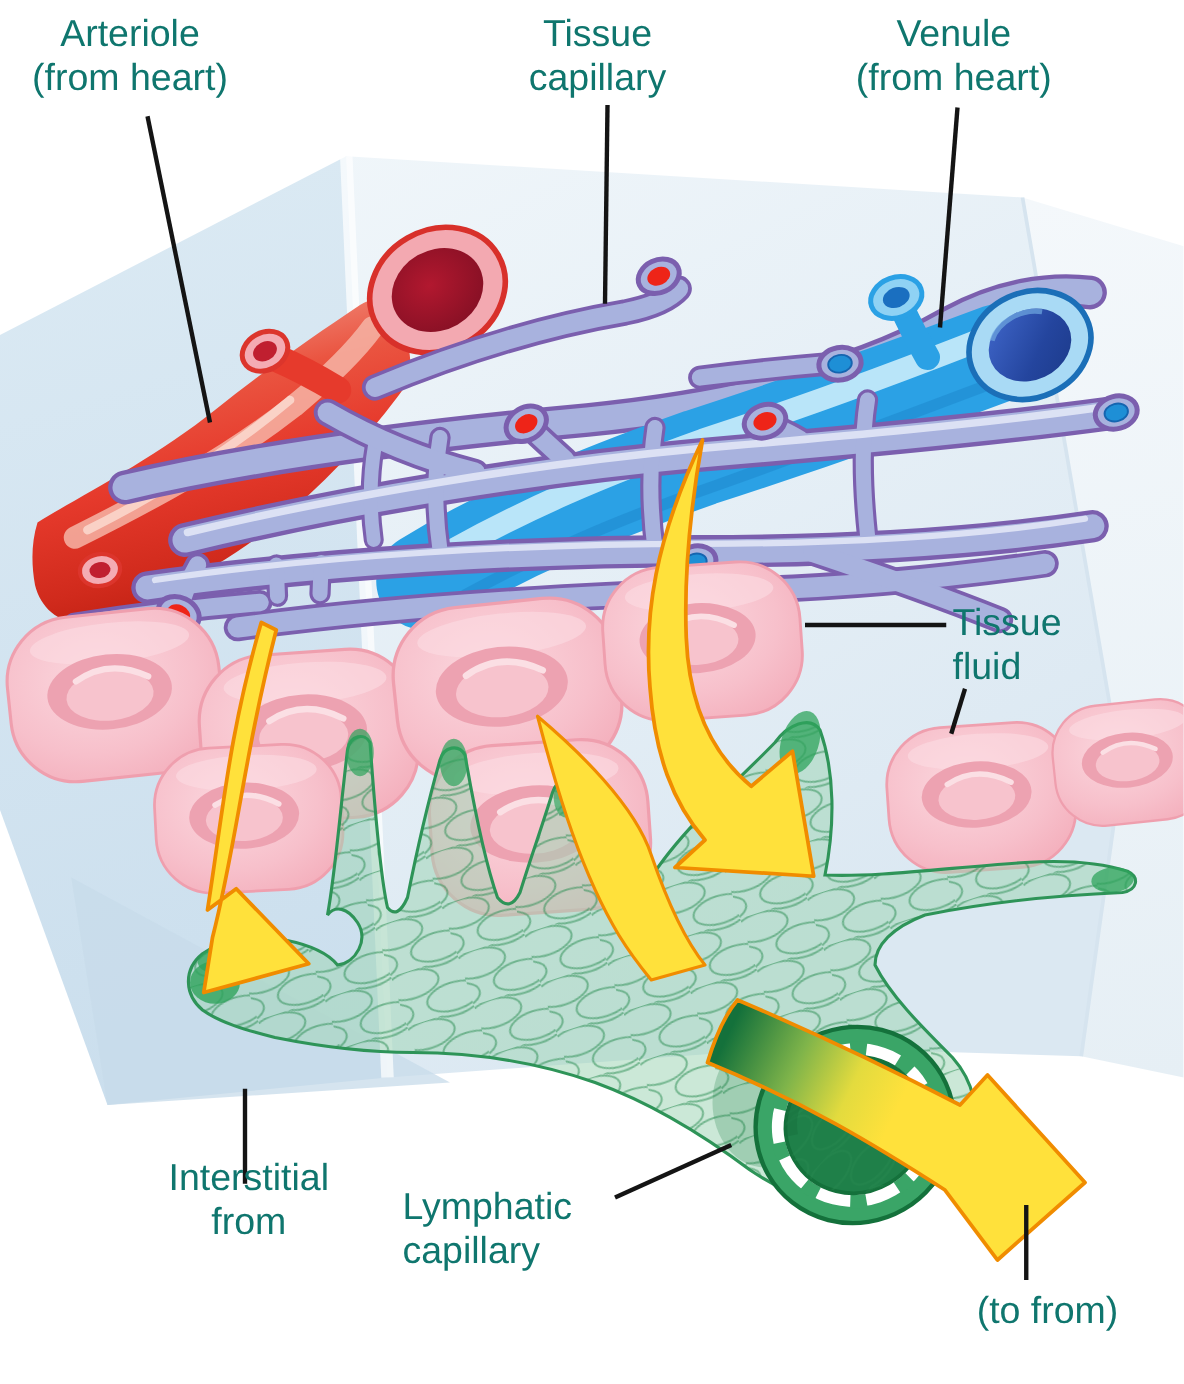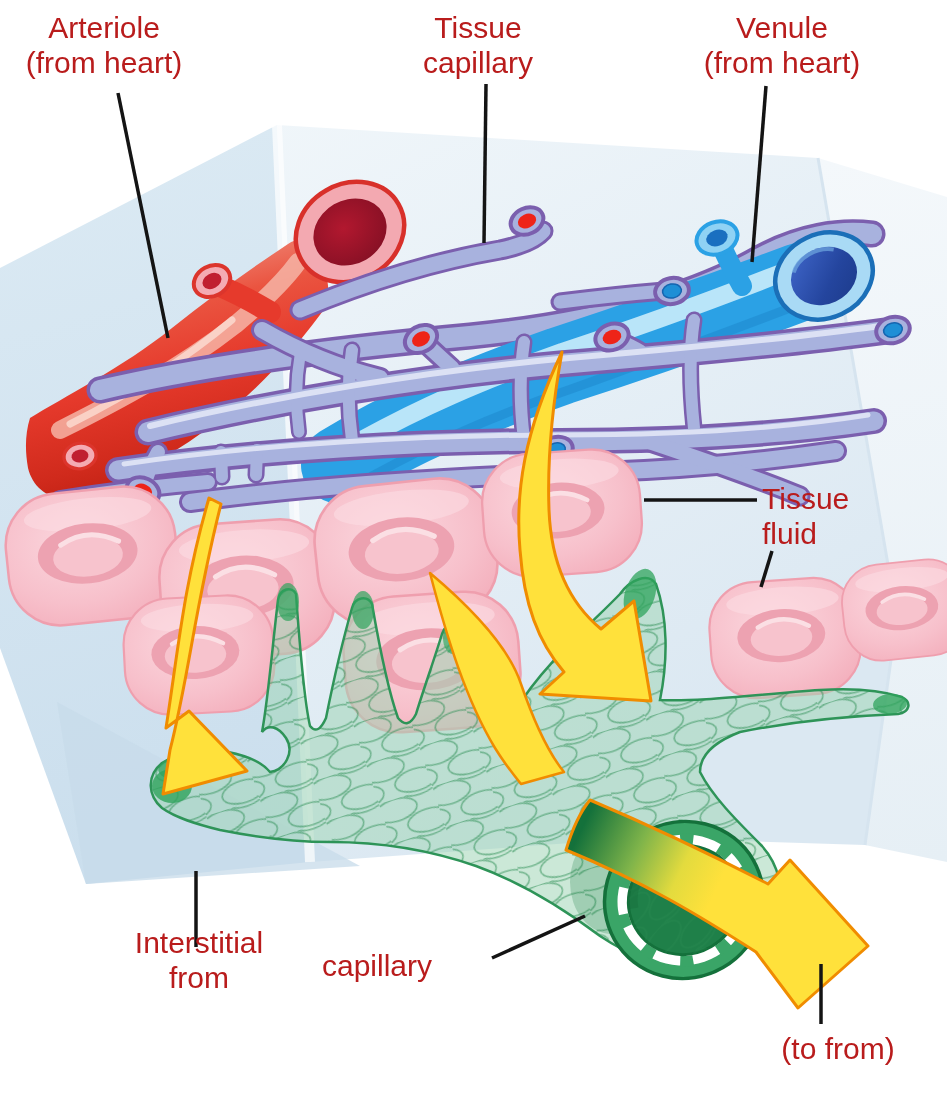--- a/index.html
+++ b/index.html
@@ -1,19 +1,19 @@
 <!DOCTYPE html>
 <html><head>
 <meta charset="utf-8">
 <style>
   html,body{margin:0;padding:0;background:#ffffff;}
   .stage{position:relative;width:947px;height:1107px;background:#ffffff;overflow:hidden;
          font-family:"Liberation Sans",sans-serif;}
   .stage svg{position:absolute;left:0;top:0;}
-  .lbl{position:absolute;font:400 30px/35px "Liberation Sans",sans-serif;color:#b91c1c;white-space:nowrap;}
+  .lbl{position:absolute;font:400 30px/35px "Liberation Sans",sans-serif;color:#0f766e;white-space:nowrap;}
   .lbl .ln{display:block;}
   .center{transform:translateX(-50%);text-align:center;}
 </style>
 </head>
 <body>
 
 <div class="stage">
 
 <svg width="947" height="1107" viewBox="0 0 947 1107">
 <defs>
@@ -292,32 +292,33 @@
 </svg>
 
 <div class="lbl center" style="left:104px; top:10px">
   <span class="ln">Arteriole</span>
   <span class="ln">(from heart)</span>
 </div>
 <div class="lbl center" style="left:478px; top:10px">
   <span class="ln">Tissue</span>
   <span class="ln">capillary</span>
 </div>
-<div class="lbl center" style="left:782px; top:10px">
+<div class="lbl center" style="left:763px; top:10px">
   <span class="ln">Venule</span>
   <span class="ln">(from heart)</span>
 </div>
 <div class="lbl" style="left:762px; top:481px">
   <span class="ln">Tissue</span>
   <span class="ln">fluid</span>
 </div>
 <div class="lbl center" style="left:199px; top:925px">
   <span class="ln">Interstitial</span>
   <span class="ln">from</span>
 </div>
 <div class="lbl" style="left:322px; top:948px">
+  <span class="ln">Lymphatic</span>
   <span class="ln">capillary</span>
 </div>
 <div class="lbl center" style="left:838px; top:1031px">
   <span class="ln">(to from)</span>
 </div>
 
 </div>
 
 </body></html>

